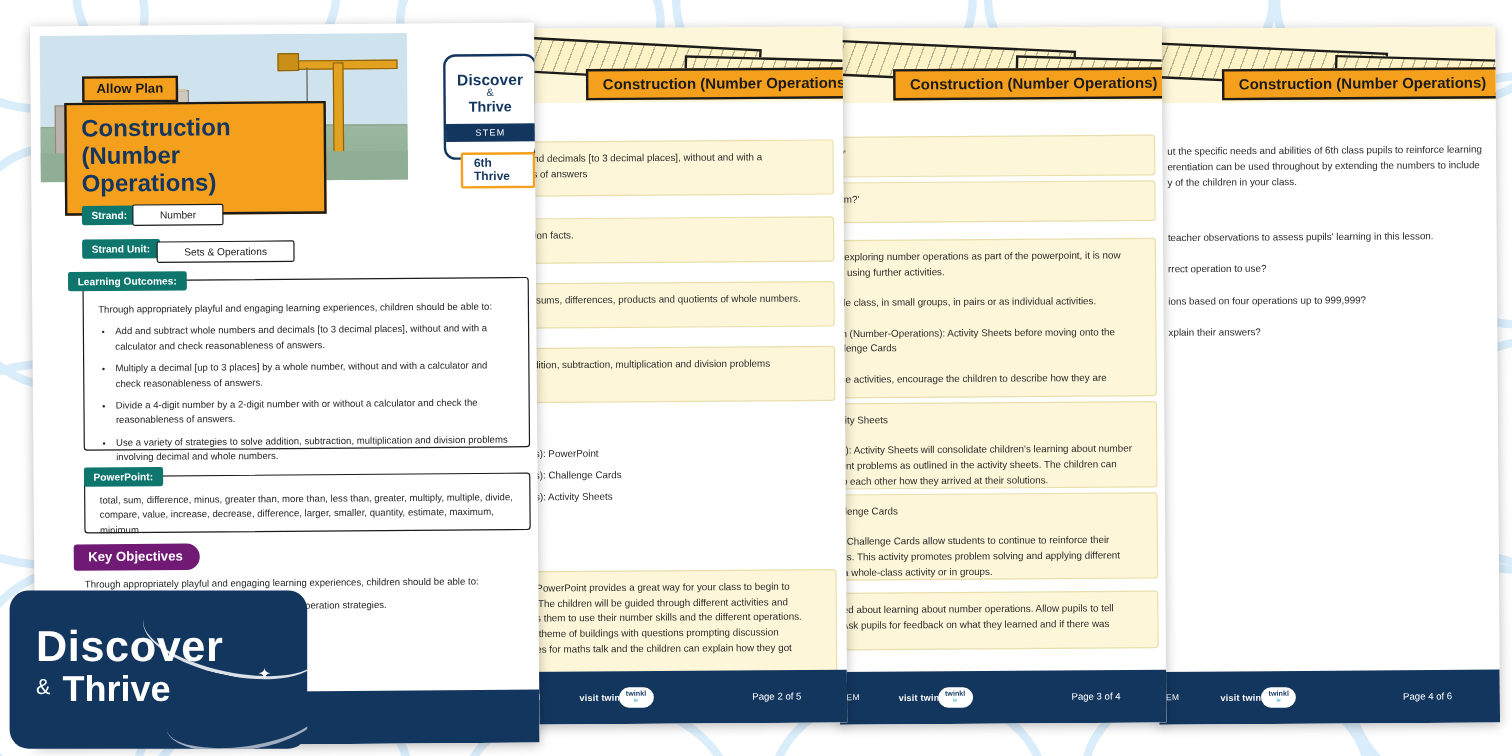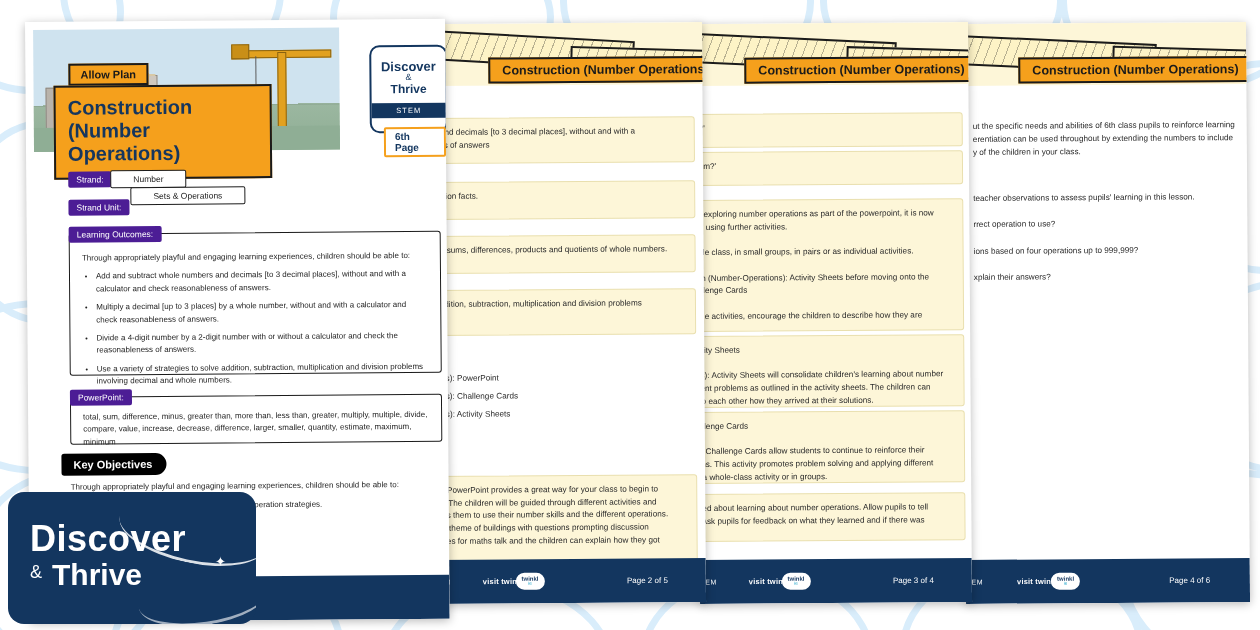--- a/index.html
+++ b/index.html
@@ -241,24 +241,24 @@
     background: #fff;
     border: 2px solid #f5a01c;
     color: #13365f;
     font-size: 10px;
     font-weight: bold;
     padding: 2px 9px;
     border-radius: 2px;
   }
   .red-label {
     position: absolute;
-    background: #4c1d95;
+    background: #0f766e;
     color: #fff;
     font-size: 8.5px;
-    font-weight: normal;
+    font-weight: bold;
     padding: 3px 8px;
     border-radius: 2px;
   }
   .white-chip {
     position: absolute;
     background: #ffffff;
     border: 1.5px solid #1b1b1b;
     color: #1b1b1b;
     font-size: 8.5px;
     padding: 3px 22px;
@@ -273,21 +273,21 @@
     padding: 12px 12px 10px 12px;
     font-size: 8px;
     color: #1f1f1f;
     line-height: 1.55;
   }
   .outline-box ul { margin: 6px 0 0 0; padding-left: 14px; }
   .outline-box li { margin-bottom: 6px; }
   #p1-keyobj-tab {
     position: absolute;
     left: 33px; top: 432px;
-    background: #000000;
+    background: #701a75;
     color: #fff;
     font-size: 11px;
     font-weight: bold;
     padding: 5px 14px 5px 12px;
     border-radius: 3px 12px 12px 3px;
   }
   #p1-keyobj-text {
     position: absolute;
     left: 42px; top: 460px; width: 350px;
     font-size: 8px; line-height: 1.6; color: #1f1f1f;
@@ -501,29 +501,29 @@
 
   <div id="p1-lessonplan-tab">Allow Plan</div>
   <div id="p1-title">Construction (Number Operations)</div>
 
   <div id="p1-logo">
     <div class="dt1">Discover</div>
     <div class="amp">&amp;</div>
     <div class="dt2">Thrive</div>
     <div class="stem">STEM</div>
   </div>
-  <div id="p1-class">6th Page</div>
+  <div id="p1-class">6th Thrive</div>
 
   <div class="red-label" style="left:42px;top:150px;">Strand:</div>
   <div class="white-chip" style="left:84px;top:149px;">Number</div>
 
   <div class="red-label" style="left:42px;top:178px;">Strand Unit:</div>
-  <div class="white-chip" style="left:104px;top:166px;text-align:right;">Sets &amp; Operations</div>
-
-  <div class="red-label" style="left:42px;top:205px;z-index:3;">Learning Outcomes:</div>
+  <div class="white-chip" style="left:104px;top:180px;text-align:right;">Sets &amp; Operations</div>
+
+  <div class="red-label" style="left:30px;top:205px;z-index:3;">Learning Outcomes:</div>
   <div class="outline-box" style="left:42px;top:212px;width:372px;height:142px;">
     <div style="margin-top:6px;">Through appropriately playful and engaging learning experiences, children should be able to:</div>
     <ul>
       <li>Add and subtract whole numbers and decimals [to 3 decimal places], without and with a calculator and check reasonableness of answers.</li>
       <li>Multiply a decimal [up to 3 places] by a whole number, without and with a calculator and check reasonableness of answers.</li>
       <li>Divide a 4-digit number by a 2-digit number with or without a calculator and check the reasonableness of answers.</li>
       <li>Use a variety of strategies to solve addition, subtraction, multiplication and division problems involving decimal and whole numbers.</li>
     </ul>
   </div>
 

